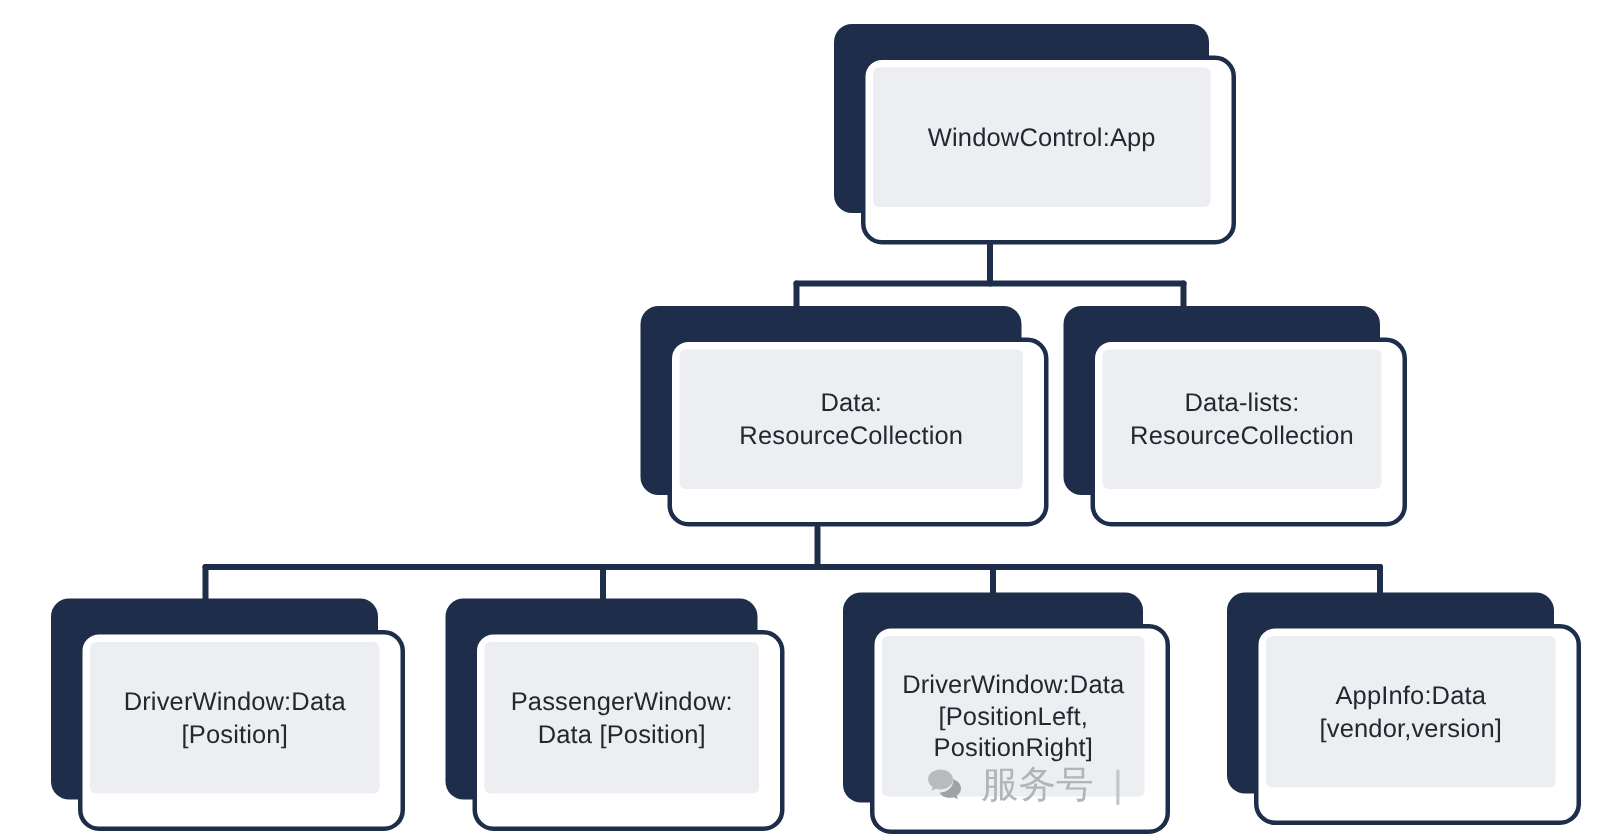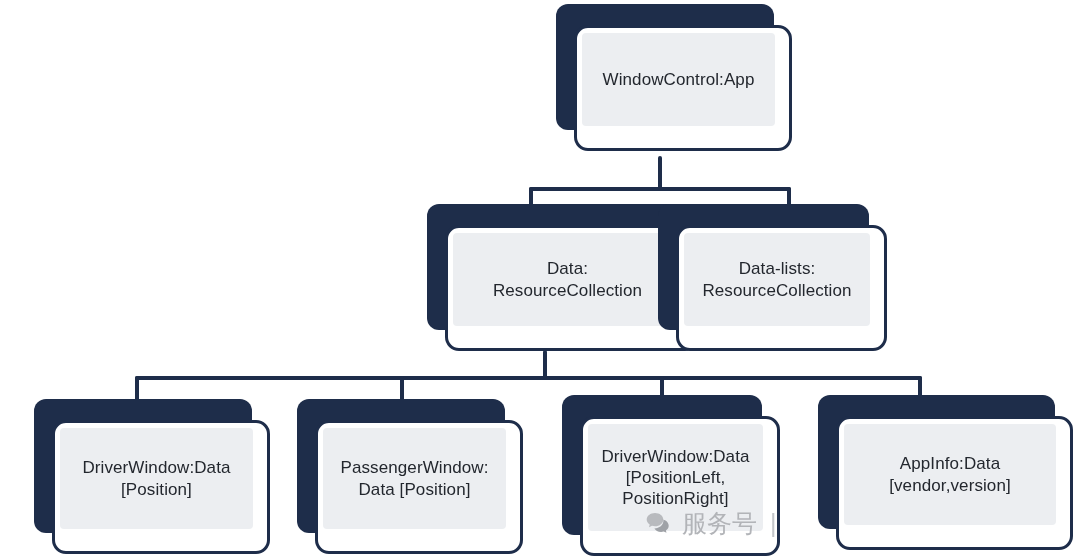--- a/index.html
+++ b/index.html
@@ -117,38 +117,38 @@
 
       <path d="M545,352 L545,378"></path>
       <path d="M137,378 L920,378"></path>
       <path d="M137,378 L137,399"></path>
       <path d="M402,378 L402,399"></path>
       <path d="M662,378 L662,399"></path>
       <path d="M920,378 L920,399"></path>
     </g>
   </svg>
 
-  <div class="node" style="left:556px; top:4px; width:218px; height:126px;">
+  <div class="node" style="left:556px; top:16px; width:218px; height:126px;padding-left:32px;">
     <div class="back-card"></div>
     <div class="front-card">
       <div class="inner-fill"></div>
       <div class="node-label">WindowControl:App</div>
     </div>
   </div>
 
   <div class="node" style="left:427px; top:204px; width:254px; height:126px;">
     <div class="back-card"></div>
     <div class="front-card">
       <div class="inner-fill"></div>
       <div class="node-label">Data:
 ResourceCollection</div>
     </div>
   </div>
 
-  <div class="node" style="left:658px; top:204px; width:211px; height:126px;">
+  <div class="node" style="left:709px; top:204px; width:211px; height:126px;">
     <div class="back-card"></div>
     <div class="front-card">
       <div class="inner-fill"></div>
       <div class="node-label">Data-lists:
 ResourceCollection</div>
     </div>
   </div>
 
   <div class="node" style="left:34px; top:399px; width:218px; height:134px;">
     <div class="back-card"></div>
@@ -171,30 +171,30 @@
   <div class="node" style="left:562px; top:395px; width:200px; height:140px;">
     <div class="back-card"></div>
     <div class="front-card">
       <div class="inner-fill"></div>
       <div class="node-label">DriverWindow:Data
 [PositionLeft,
 PositionRight]</div>
     </div>
   </div>
 
-  <div class="node" style="left:818px; top:395px; width:237px; height:134px;">
+  <div class="node" style="left:818px; top:395px; width:218px; height:134px;">
     <div class="back-card"></div>
     <div class="front-card">
       <div class="inner-fill"></div>
       <div class="node-label">AppInfo:Data
 [vendor,version]</div>
     </div>
   </div>
 
-  <div class="watermark" style="left:645px; top:509px;">
+  <div class="watermark" style="left:617px; top:509px;">
     <span class="wm-icon">
       <svg viewBox="0 0 28 28" width="28" height="28" aria-hidden="true">
         <path fill="#b8babe" d="M10 4c-4.6 0-8.3 2.9-8.3 6.5 0 2 1.2 3.9 3 5.1l-.7 2.6 3-1.4c1 .3 2 .5 3 .5 4.6 0 8.3-2.9 8.3-6.8C18.3 6.9 14.6 4 10 4z"></path>
         <path fill="#9fa2a7" d="M19.2 10.4c-.3 0-.6 0-.9.1.1.4.1.8.1 1.2 0 4.2-4 7.6-9 7.8 1 2 3.6 3.4 6.7 3.4.9 0 1.8-.1 2.6-.4l2.8 1.3-.6-2.4c1.7-1.1 2.8-2.8 2.8-4.7 0-3.4-3.2-6.3-7.2-6.3z"></path>
       </svg>
     </span>
     <span>服务号</span>
     <span class="wm-sep">|</span>
   </div>
 

